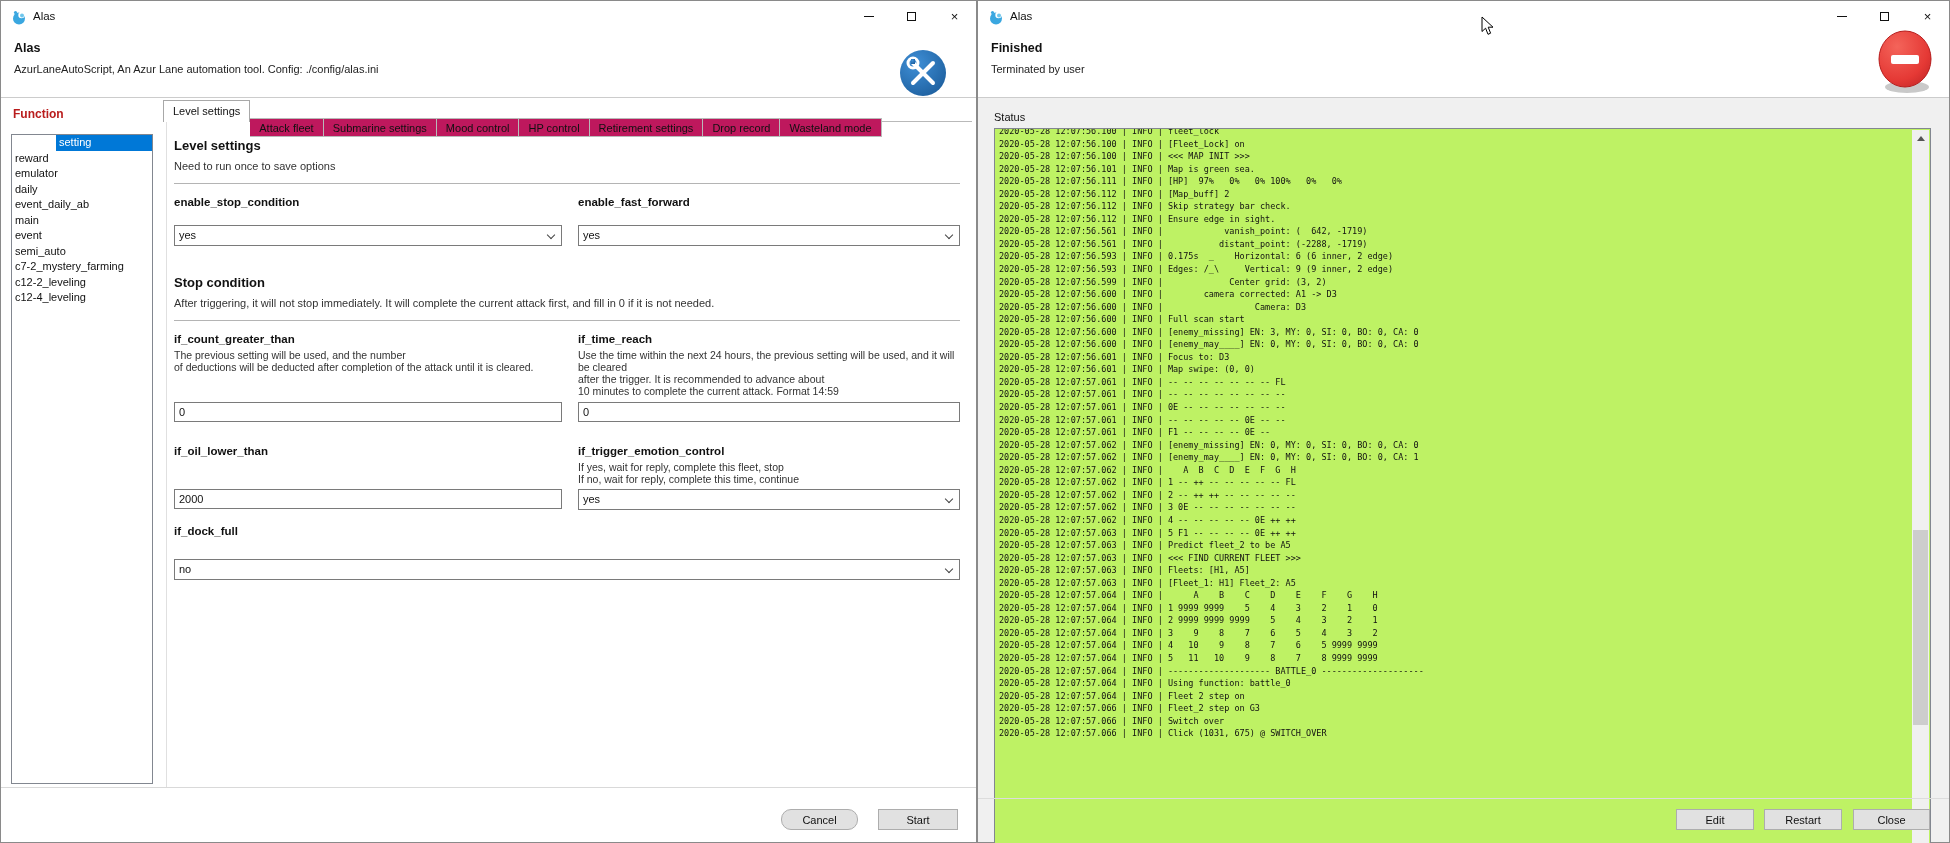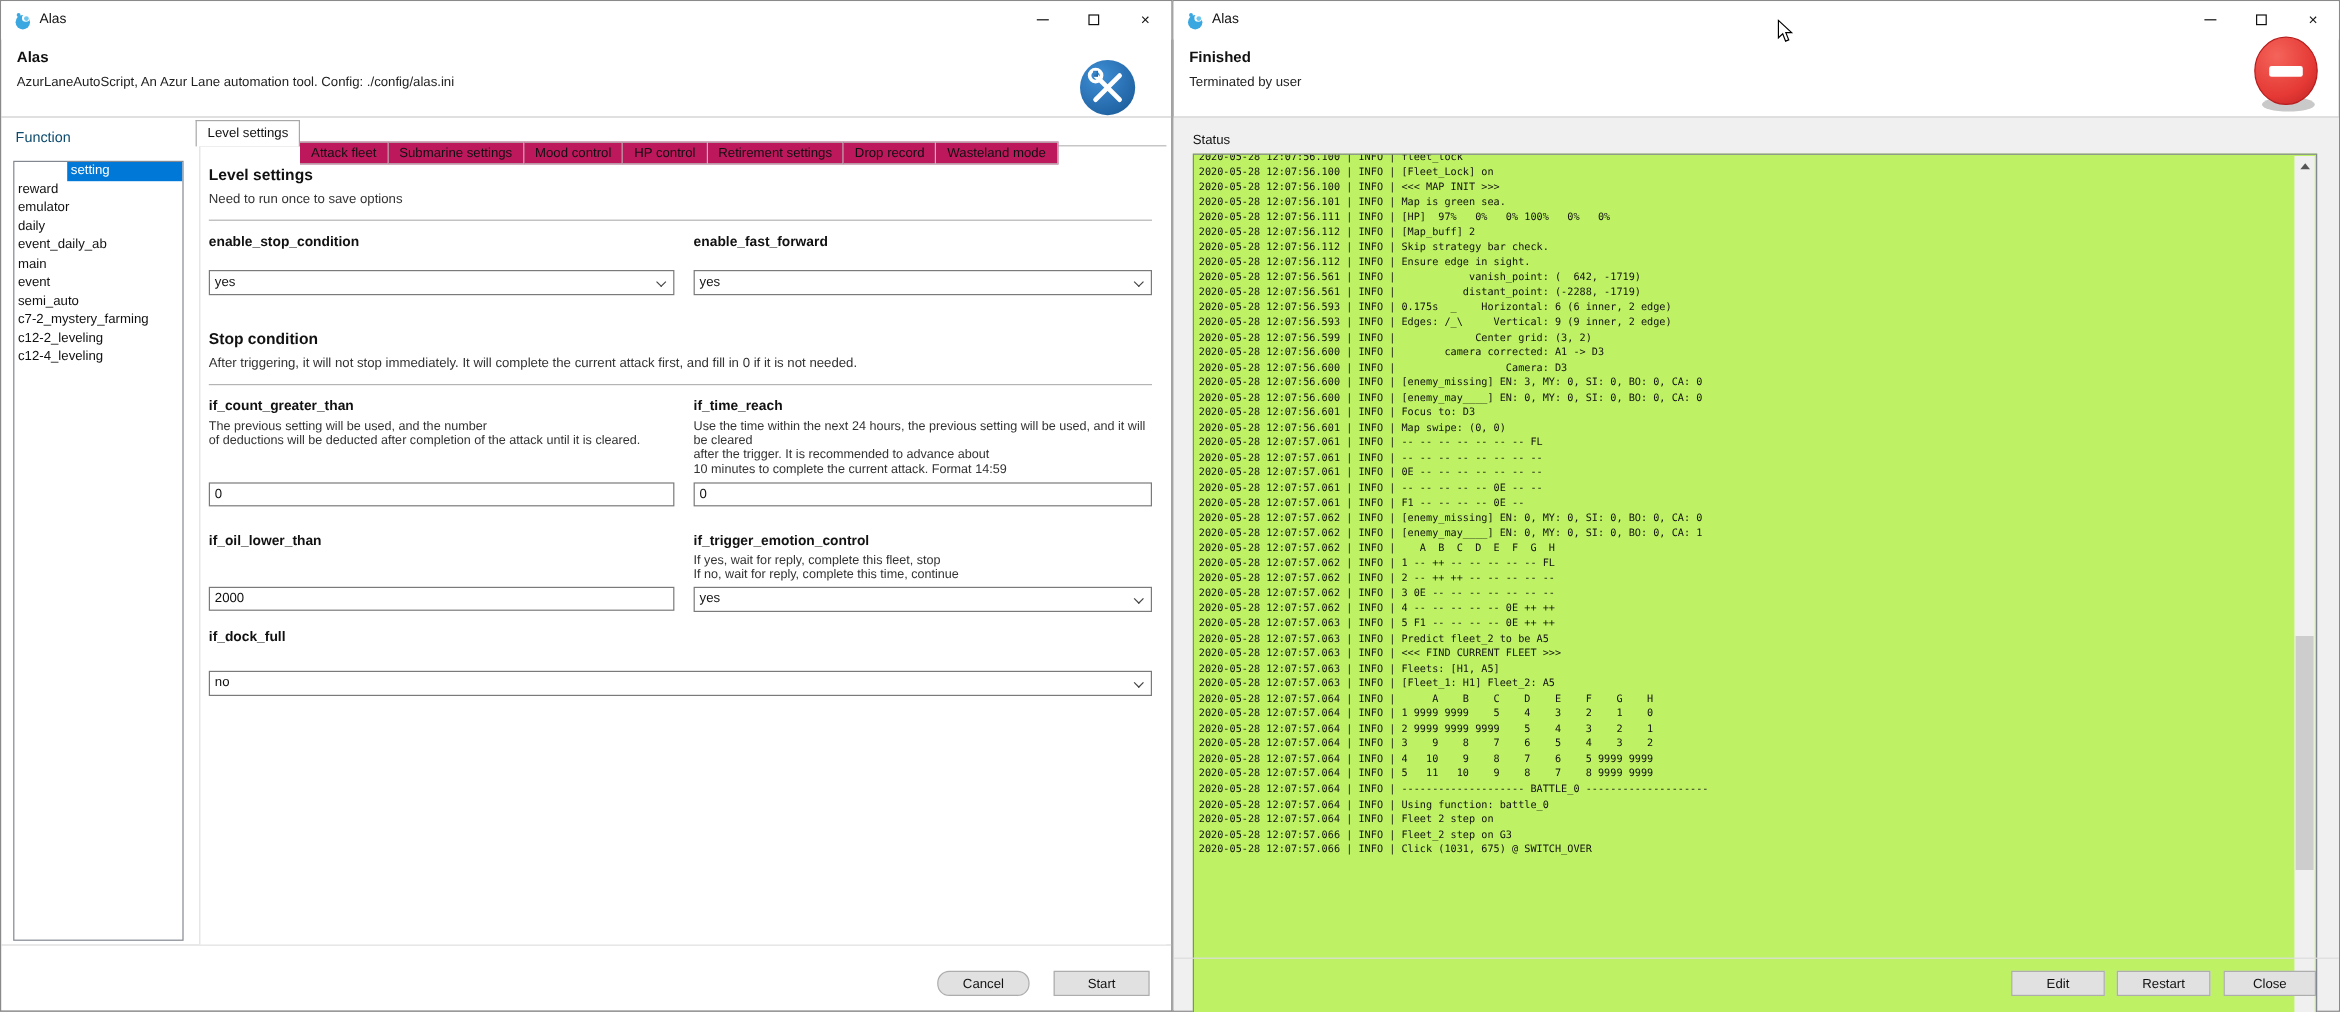--- a/index.html
+++ b/index.html
@@ -21,21 +21,21 @@
   .glyph-close { font-size:13px; line-height:1; }
 
   
   .hdr-title { position:absolute; left:13px; top:40px; font-size:12.5px; font-weight:bold; color:#111; }
   .hdr-sub   { position:absolute; left:13px; top:62px; font-size:11px; color:#222; }
   .hdr-divider { position:absolute; left:0; right:0; top:96px; height:1px; background:#cccccc; }
   .tool-badge { position:absolute; left:898px; top:48px; width:48px; height:48px; }
   .stop-badge { position:absolute; left:898px; top:28px; width:60px; height:66px; }
 
   
-  .func-label { position:absolute; left:12px; top:106px; font-size:12px; font-weight:normal; color:#0c4a6e; }
+  .func-label { position:absolute; left:12px; top:106px; font-size:12px; font-weight:bold; color:#b91c1c; }
   .listbox { position:absolute; left:10px; top:133px; width:142px; height:650px; border:1px solid #828790; background:#fff; overflow:hidden; }
   .list-item { height:15.5px; line-height:15.5px; font-size:11px; color:#111; padding-left:3px; white-space:nowrap; }
   .list-item.selected { background:#0078d7; color:#fff;margin-left:44px; }
 
   
   .tabs { position:absolute; left:162px; top:99px; height:22px; display:flex; align-items:flex-start; z-index:3; }
   .tab { height:19px; margin-top:18px; padding:0 9px; line-height:19px; font-size:11px; color:#111;
          background:#be185d; border:1px solid #b9b9b9; border-left:none; white-space:nowrap; }
   .tab:first-child { border-left:1px solid #b9b9b9; }
   .tab.active { height:22px; margin-top:0; line-height:21px; background:#ffffff; border:1px solid #a8a8a8; border-bottom:none; position:relative; z-index:4; }
@@ -256,20 +256,21 @@
           <div class="log-line">2020-05-28 12:07:56.112 | INFO | [Map_buff] 2</div>
           <div class="log-line">2020-05-28 12:07:56.112 | INFO | Skip strategy bar check.</div>
           <div class="log-line">2020-05-28 12:07:56.112 | INFO | Ensure edge in sight.</div>
           <div class="log-line">2020-05-28 12:07:56.561 | INFO |            vanish_point: (  642, -1719)</div>
           <div class="log-line">2020-05-28 12:07:56.561 | INFO |           distant_point: (-2288, -1719)</div>
           <div class="log-line">2020-05-28 12:07:56.593 | INFO | 0.175s  _    Horizontal: 6 (6 inner, 2 edge)</div>
           <div class="log-line">2020-05-28 12:07:56.593 | INFO | Edges: /_\     Vertical: 9 (9 inner, 2 edge)</div>
           <div class="log-line">2020-05-28 12:07:56.599 | INFO |             Center grid: (3, 2)</div>
           <div class="log-line">2020-05-28 12:07:56.600 | INFO |        camera corrected: A1 -&gt; D3</div>
           <div class="log-line">2020-05-28 12:07:56.600 | INFO |                  Camera: D3</div>
+          <div class="log-line">2020-05-28 12:07:56.600 | INFO | Full scan start</div>
           <div class="log-line">2020-05-28 12:07:56.600 | INFO | [enemy_missing] EN: 3, MY: 0, SI: 0, BO: 0, CA: 0</div>
           <div class="log-line">2020-05-28 12:07:56.600 | INFO | [enemy_may____] EN: 0, MY: 0, SI: 0, BO: 0, CA: 0</div>
           <div class="log-line">2020-05-28 12:07:56.601 | INFO | Focus to: D3</div>
           <div class="log-line">2020-05-28 12:07:56.601 | INFO | Map swipe: (0, 0)</div>
           <div class="log-line">2020-05-28 12:07:57.061 | INFO | -- -- -- -- -- -- -- FL</div>
           <div class="log-line">2020-05-28 12:07:57.061 | INFO | -- -- -- -- -- -- -- --</div>
           <div class="log-line">2020-05-28 12:07:57.061 | INFO | 0E -- -- -- -- -- -- --</div>
           <div class="log-line">2020-05-28 12:07:57.061 | INFO | -- -- -- -- -- 0E -- --</div>
           <div class="log-line">2020-05-28 12:07:57.061 | INFO | F1 -- -- -- -- 0E --</div>
           <div class="log-line">2020-05-28 12:07:57.062 | INFO | [enemy_missing] EN: 0, MY: 0, SI: 0, BO: 0, CA: 0</div>
@@ -287,20 +288,21 @@
           <div class="log-line">2020-05-28 12:07:57.064 | INFO |      A    B    C    D    E    F    G    H</div>
           <div class="log-line">2020-05-28 12:07:57.064 | INFO | 1 9999 9999    5    4    3    2    1    0</div>
           <div class="log-line">2020-05-28 12:07:57.064 | INFO | 2 9999 9999 9999    5    4    3    2    1</div>
           <div class="log-line">2020-05-28 12:07:57.064 | INFO | 3    9    8    7    6    5    4    3    2</div>
           <div class="log-line">2020-05-28 12:07:57.064 | INFO | 4   10    9    8    7    6    5 9999 9999</div>
           <div class="log-line">2020-05-28 12:07:57.064 | INFO | 5   11   10    9    8    7    8 9999 9999</div>
           <div class="log-line">2020-05-28 12:07:57.064 | INFO | -------------------- BATTLE_0 --------------------</div>
           <div class="log-line">2020-05-28 12:07:57.064 | INFO | Using function: battle_0</div>
           <div class="log-line">2020-05-28 12:07:57.064 | INFO | Fleet 2 step on</div>
           <div class="log-line">2020-05-28 12:07:57.066 | INFO | Fleet_2 step on G3</div>
+          <div class="log-line">2020-05-28 12:07:57.066 | INFO | Switch over</div>
           <div class="log-line">2020-05-28 12:07:57.066 | INFO | Click (1031, 675) @ SWITCH_OVER</div>
         </div>
       <div class="scrollbar">
         <div class="sb-arrow" style="top:0;">
             <span class="tri-up"></span>
           </div>
         <div class="sb-thumb"></div>
         <div class="sb-arrow" style="bottom:0;">
             <span class="tri-down"></span>
           </div>

